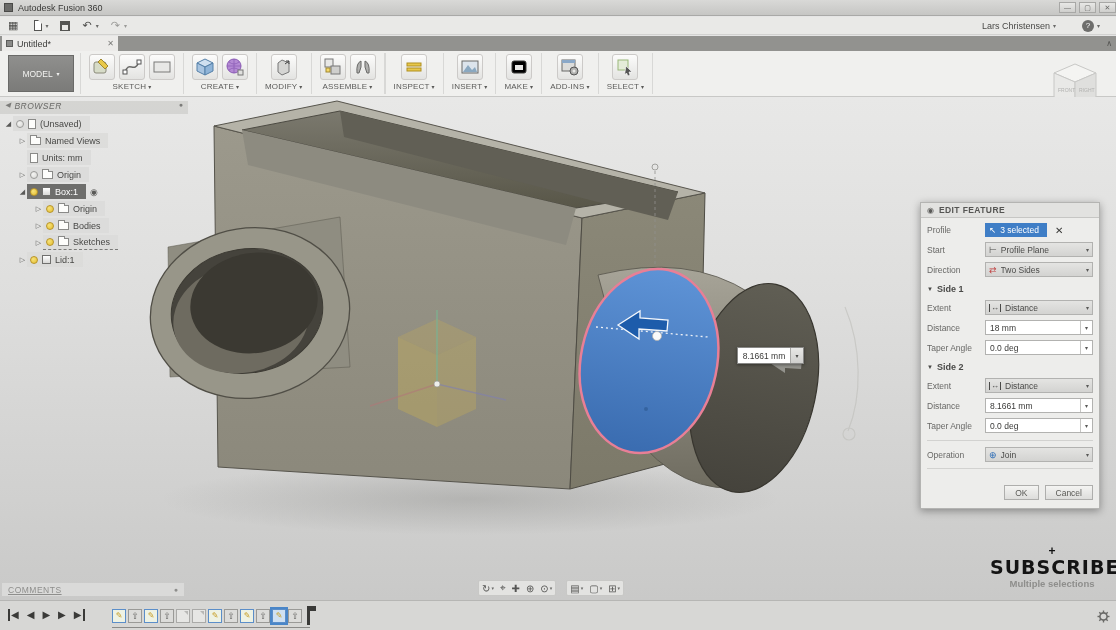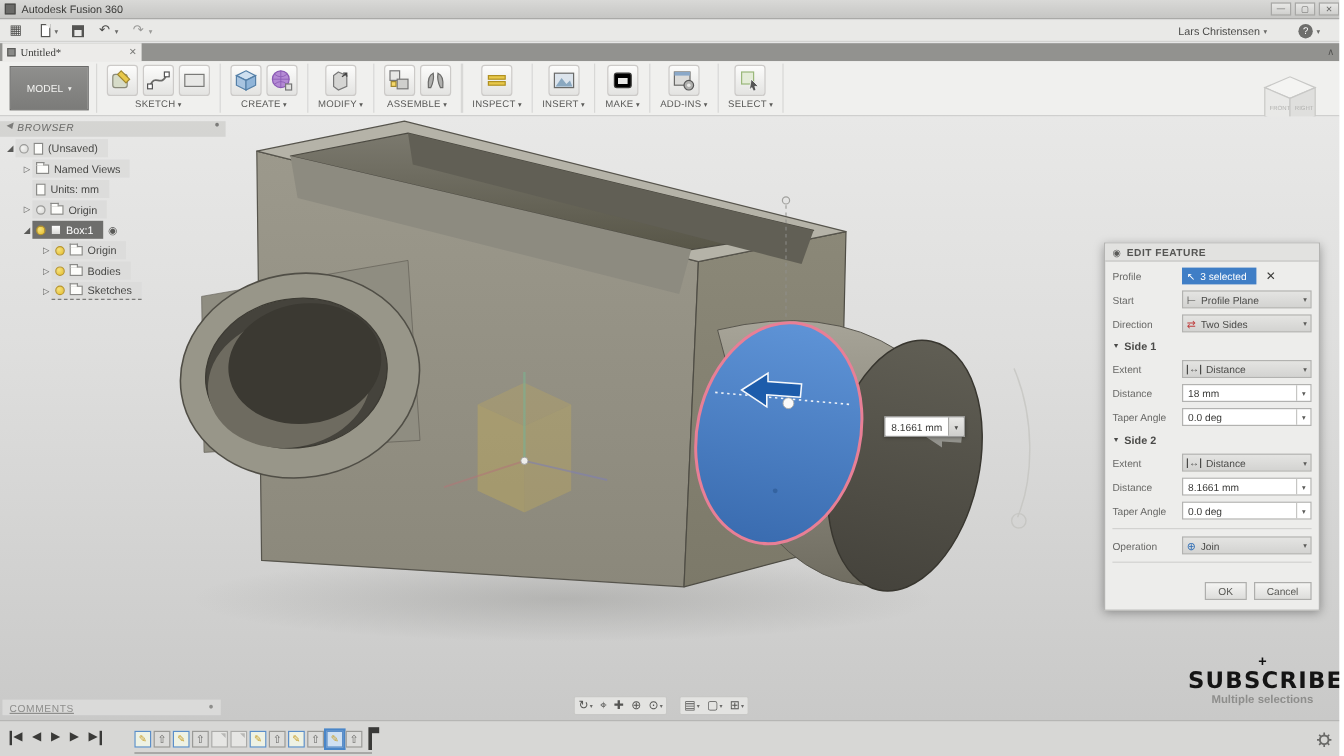--- a/index.html
+++ b/index.html
@@ -23,21 +23,21 @@
   .file-ic { width:8px; height:11px; background:#fff; border:1px solid #555553; margin-right:3px; position:relative; }
   .file-ic::after { content:""; position:absolute; right:-1px; top:-1px; border-left:4px solid transparent; border-top:4px solid #e9e9e7; border-bottom:0; }
   .save-ic { width:10px; height:10px; background:#555553; margin-right:12px; position:relative; }
   .save-ic::after { content:""; position:absolute; left:2px; top:4px; width:6px; height:5px; background:#e9e9e7; }
   .appbar-right { margin-left:auto; display:flex; align-items:center; }
   .user-name { font-size:9px; color:#4a4a48; margin-right:3px; }
   .help-btn { width:12px; height:12px; border-radius:50%; background:#6e6e6c; color:#fff; font-size:8px;
     display:flex; align-items:center; justify-content:center; margin:0 3px 0 14px; }
 
   
-  .tabbar { position:absolute; left:0; top:36px; width:1120px; height:15px; background:#92928f; display:flex; align-items:center;font-family:Liberation Serif, serif; }
+  .tabbar { position:absolute; left:0; top:36px; width:1120px; height:15px; background:#92928f; display:flex; align-items:center; }
   .tab { margin-left:2px; width:116px; height:15px; background:#ecebe9; display:flex; align-items:center; padding:0 4px; }
   .tab-ic { width:7px; height:7px; background:#8a8a88; border:1px solid #5c5c5a; margin-right:4px; }
   .tab-label { font-size:9px; color:#3c3c3a; flex:1; }
   .tab-close { font-size:8px; color:#7a7a78; }
   .tab-collapse { margin-left:auto; margin-right:8px; font-size:8px; color:#55555 3; color:#525250; }
 
   
   .toolbar { position:absolute; left:0; top:51px; width:1120px; height:46px; background:#f0f0ee;
     border-bottom:1px solid #c8c8c6; display:flex; align-items:stretch; }
   .model-btn { margin:4px 6px 4px 8px; width:66px; background:linear-gradient(#8f8f8d,#7b7b79);
@@ -528,20 +528,28 @@
           </div>
       </div>
       <div class="brow" style="padding-left:34px">
         <span class="tri">▷</span>
         <div class="chip dashed">
             <span class="bulb"></span>
             <span class="fold"></span>
             <span class="lbl">Sketches</span>
           </div>
       </div>
+      <div class="brow" style="padding-left:18px">
+        <span class="tri">▷</span>
+        <div class="chip">
+            <span class="bulb"></span>
+            <span class="comp"></span>
+            <span class="lbl">Lid:1</span>
+          </div>
+      </div>
     </div>
 
     <div class="dialog">
       <div class="dlg-head">
         <span class="dot">◉</span>
         <span class="ttl">EDIT FEATURE</span>
       </div>
       <div class="dlg-body">
         <div class="drow">
           <span class="dlabel">Profile</span>

